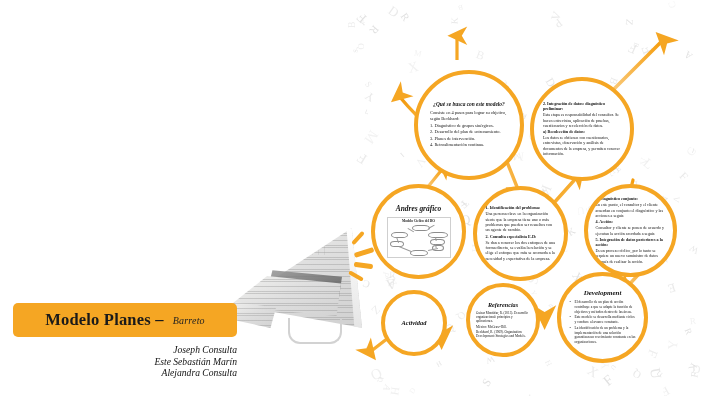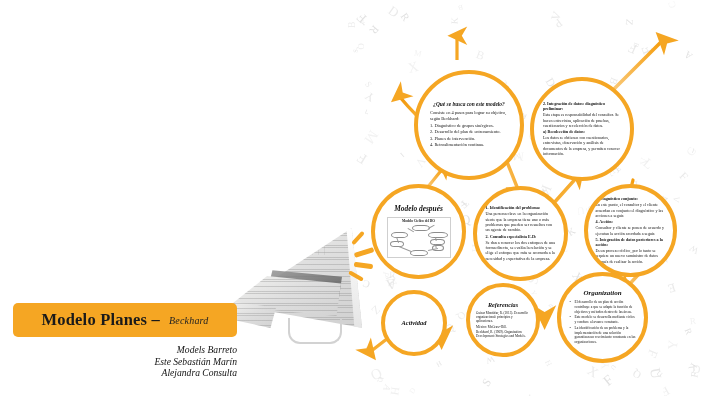--- a/index.html
+++ b/index.html
@@ -384,21 +384,21 @@
   <div class="node" id="node-integracion">
     <div class="node-body">
         <p class="hl">2. Integración de datos: diagnóstico preliminar:</p>
         <p>Esta etapa es responsabilidad del consultor. Se hacen entrevistas, aplicación de pruebas, cuestionarios y recolección de datos.</p>
         <p class="hl">a) Recolección de datos:</p>
         <p>Los datos se obtienen con cuestionarios, entrevistas, observación y análisis de documentos de la empresa, y permiten conocer información.</p>
       </div>
   </div>
 
   <div class="node" id="node-grafico">
-    <div class="node-title">Modelo después</div>
+    <div class="node-title">Andres gráfico</div>
     <div class="thumb">
       <div class="tt">Modelo Ciclico del DO</div>
       <div class="fnode" style="left:24px;top:7px;width:16px;height:4.5px;"></div>
       <div class="fnode" style="left:3px;top:14px;width:15px;height:4.5px;"></div>
       <div class="fnode" style="left:40px;top:14px;width:18px;height:4.5px;"></div>
       <div class="fnode" style="left:2px;top:23px;width:12px;height:4.5px;"></div>
       <div class="fnode" style="left:42px;top:21px;width:13px;height:4.5px;"></div>
       <div class="fnode" style="left:44px;top:27px;width:10px;height:4.5px;"></div>
       <div class="fnode" style="left:22px;top:32px;width:16px;height:4.5px;"></div>
       <div class="fline" style="left:20px;top:10px;width:7px;transform:rotate(30deg);"></div>
@@ -425,21 +425,21 @@
         <p class="hl">3. Diagnóstico conjunto:</p>
         <p>En este punto, el consultor y el cliente acuerdan en conjunto el diagnóstico y las acciones a seguir.</p>
         <p class="hl">4. Acción:</p>
         <p>Consultor y cliente se ponen de acuerdo y ejecutan la acción acordada a seguir.</p>
         <p class="hl">5. Integración de datos posteriores a la acción:</p>
         <p>Es un proceso cíclico, por lo tanto se requiere un nuevo suministro de datos después de realizar la acción.</p>
       </div>
   </div>
 
   <div class="node" id="node-conclusiones">
-    <div class="node-title">Organization</div>
+    <div class="node-title">Development</div>
     <div class="node-body">
         <p class="bullet">El desarrollo de un plan de acción contribuye a que se adapte la función de objetivos y métodos dentro de las áreas.</p>
         <p class="bullet">Este modelo se desarrolla mediante ciclos y conduce al avance constante.</p>
         <p class="bullet">La identificación de un problema y la implementación de una solución garantizan un crecimiento constante en las organizaciones.</p>
       </div>
   </div>
 
   <div class="node" id="node-referencias">
     <div class="node-title">Referencias</div>
     <div class="node-body">
@@ -448,22 +448,22 @@
         <p>Beckhard, R. (1969). Organization Development: Strategies and Models.</p>
       </div>
   </div>
 
   <div class="node" id="node-actividad">
     <div class="node-title">Actividad</div>
   </div>
 
   <div id="title-card">
     <span id="title-main">Modelo Planes –</span>
-    <span id="title-sub">Beckhard</span>
+    <span id="title-sub">Barreto</span>
   </div>
 
   <div id="authors">
-      <div>Models Barreto</div>
+      <div>Joseph Consulta</div>
       <div>Este Sebastián Marín</div>
       <div>Alejandra Consulta</div>
     </div>
 
 </div>
 
 </body></html>

